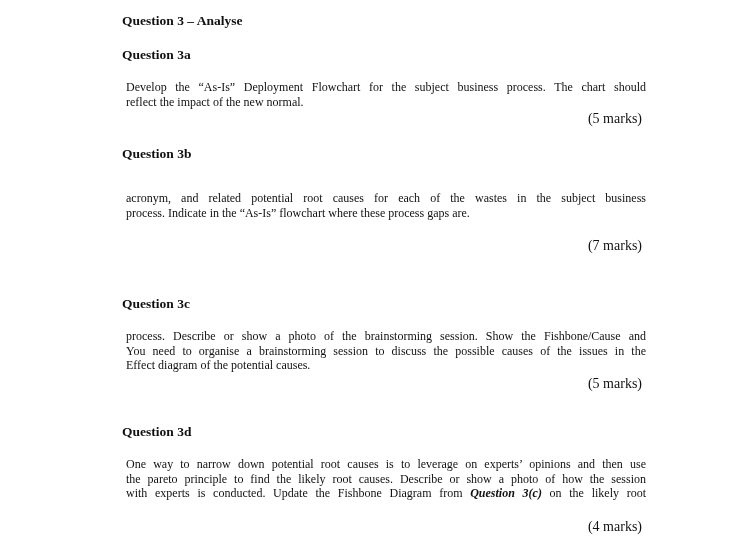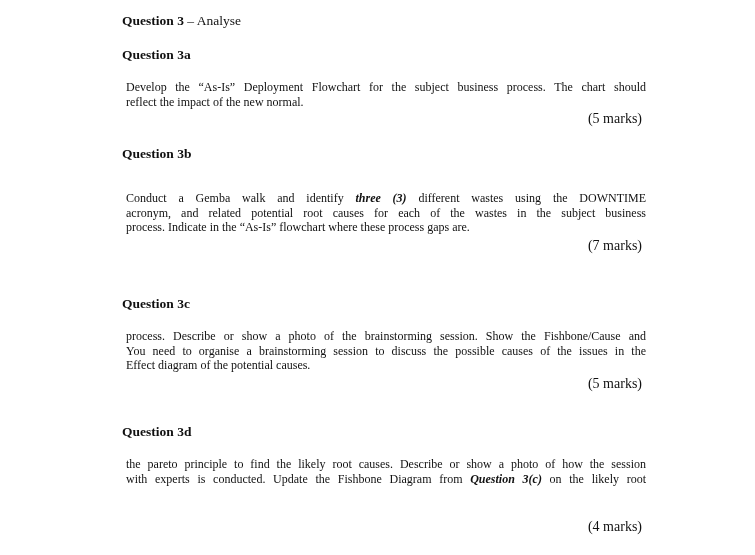--- a/index.html
+++ b/index.html
@@ -1,20 +1,20 @@
 <!DOCTYPE html>
 <html><head>
   <meta charset="utf-8">
   <style>
     html, body { margin: 0; padding: 0; background: #ffffff; }
     body { width: 755px; height: 555px; overflow: hidden; position: relative;
            font-family: "Liberation Serif", "DejaVu Serif", serif; color: #111; }
     .page { position: absolute; left: 122px; top: 0; width: 520px; }
     .heading { position: absolute; left: 0; font-size: 13.5px; font-weight: bold; white-space: nowrap; }
-    .heading .normal { font-weight: normal; }
+    .heading .normal { font-weight: bold; }
     .para { position: absolute; left: 4px; width: 520px; font-size: 12px; line-height: 14.5px; text-align: justify; }
     .para .line { display: block; white-space: nowrap; }
     .para .line.j { text-align: justify; text-align-last: justify; white-space: normal; }
     .marks { position: absolute; right: 0; font-size: 14px; white-space: nowrap; }
     em.bi { font-weight: bold; font-style: italic; }
   </style>
 </head>
 <body>
 
 <div class="page">
@@ -25,34 +25,34 @@
 
   <div class="heading" style="top:47px;text-align:right;">Question 3a</div>
   <div class="para" style="top:80px;">
     <span class="line j">Develop the “As-Is” Deployment Flowchart for the subject business process. The chart should</span>
     <span class="line">reflect the impact of the new normal.</span>
   </div>
   <div class="marks" style="top:111px;">(5 marks)</div>
 
   <div class="heading" style="top:146px;">Question 3b</div>
   <div class="para" style="top:191px;">
-    <span class="line j"><span>Conduct a Gemba walk and identify </span><em class="bi">three (3)</em><span> different wastes using the DOWNTIME</span></span>
     <span class="line j">acronym, and related potential root causes for each of the wastes in the subject business</span>
     <span class="line">process. Indicate in the “As-Is” flowchart where these process gaps are.</span>
   </div>
   <div class="marks" style="top:238px;">(7 marks)</div>
 
   <div class="heading" style="top:296px;">Question 3c</div>
   <div class="para" style="top:329px;">
     <span class="line j">process. Describe or show a photo of the brainstorming session. Show the Fishbone/Cause and</span>
     <span class="line j">You need to organise a brainstorming session to discuss the possible causes of the issues in the</span>
     <span class="line">Effect diagram of the potential causes.</span>
   </div>
   <div class="marks" style="top:376px;">(5 marks)</div>
 
   <div class="heading" style="top:424px;">Question 3d</div>
   <div class="para" style="top:457px;">
+    <span class="line j">One way to narrow down potential root causes is to leverage on experts’ opinions and then use</span>
     <span class="line j">the pareto principle to find the likely root causes. Describe or show a photo of how the session</span>
     <span class="line j"><span>with experts is conducted. Update the Fishbone Diagram from </span><em class="bi">Question 3(c)</em><span> on the likely root</span></span>
   </div>
   <div class="marks" style="top:519px;">(4 marks)</div>
 
 </div>
 
 </body></html>

